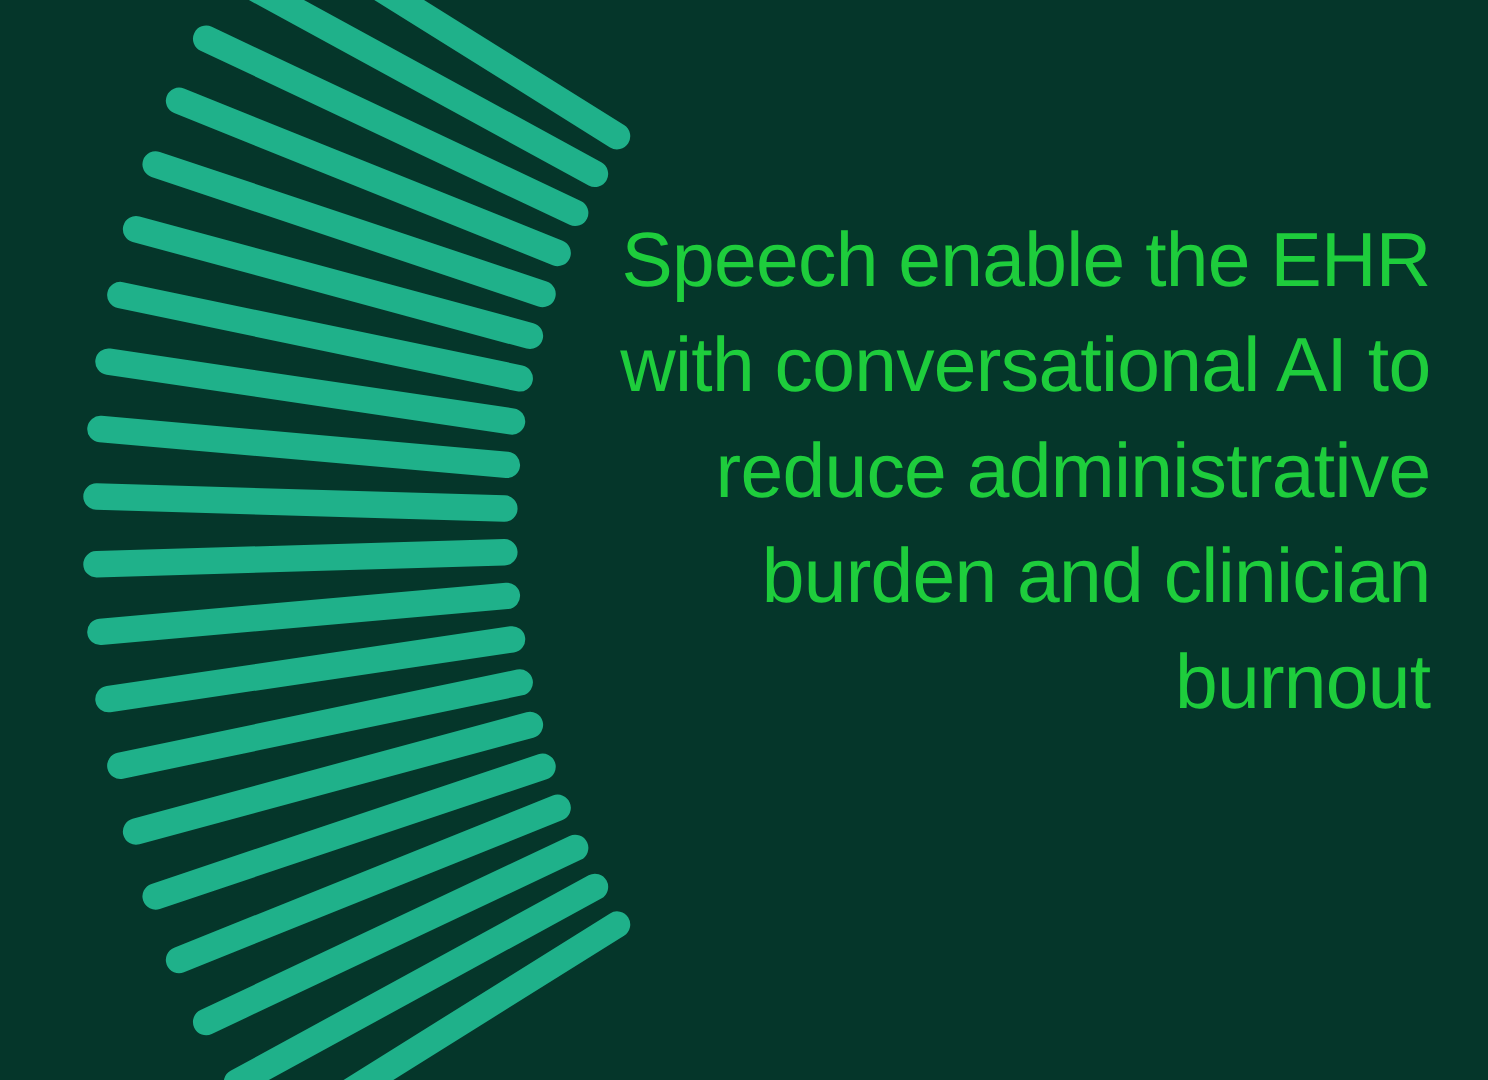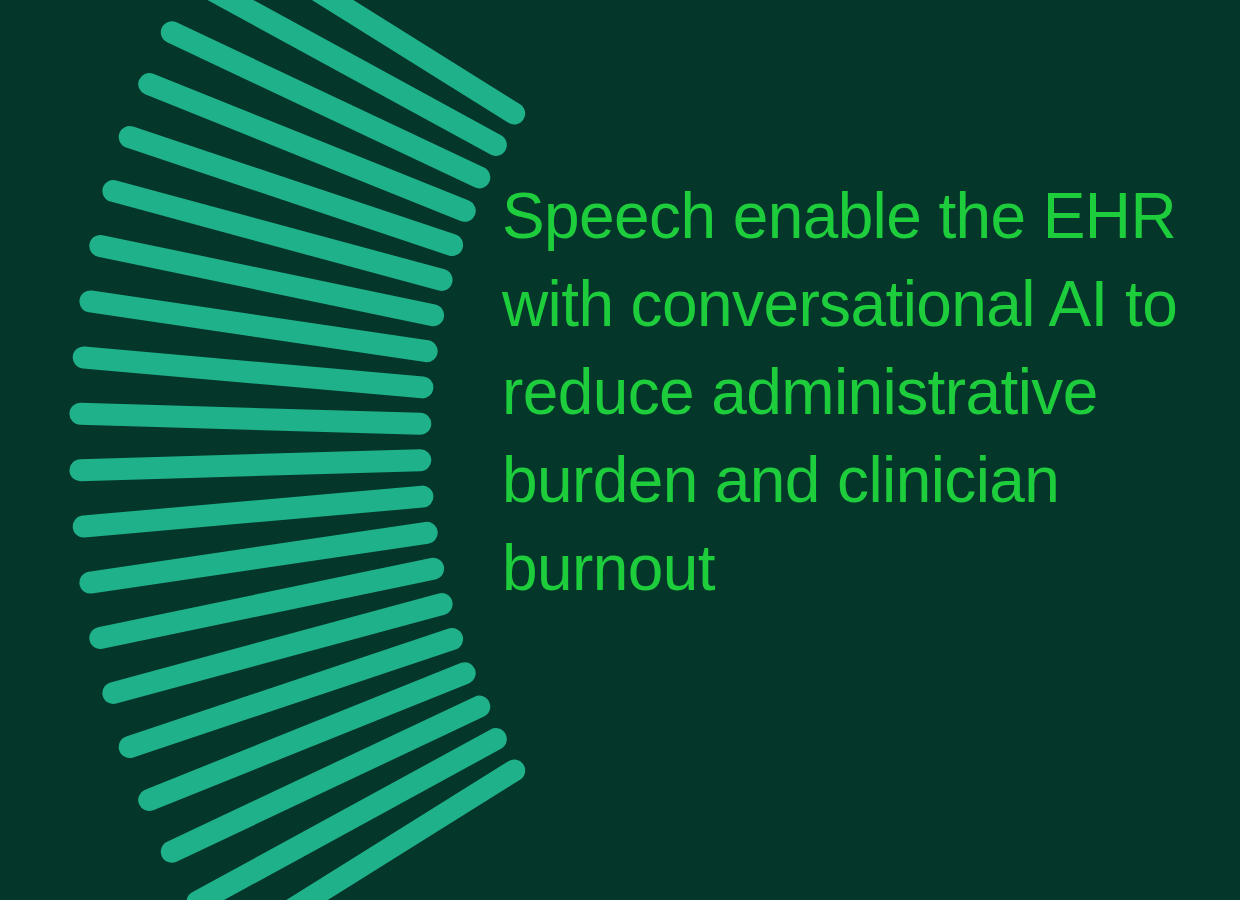--- a/index.html
+++ b/index.html
@@ -9,20 +9,21 @@
     background: #05362a;
   }
 
   .canvas {
     position: relative;
     width: 1240px;
     height: 900px;
     overflow: hidden;
     background: #05362a;
     font-family: "Liberation Sans", sans-serif;
+    text-align: right;
   }
 
   
   .stripe-fan {
     position: absolute;
     left: 0;
     top: 0;
     width: 560px;
     height: 900px;
     overflow: hidden;

